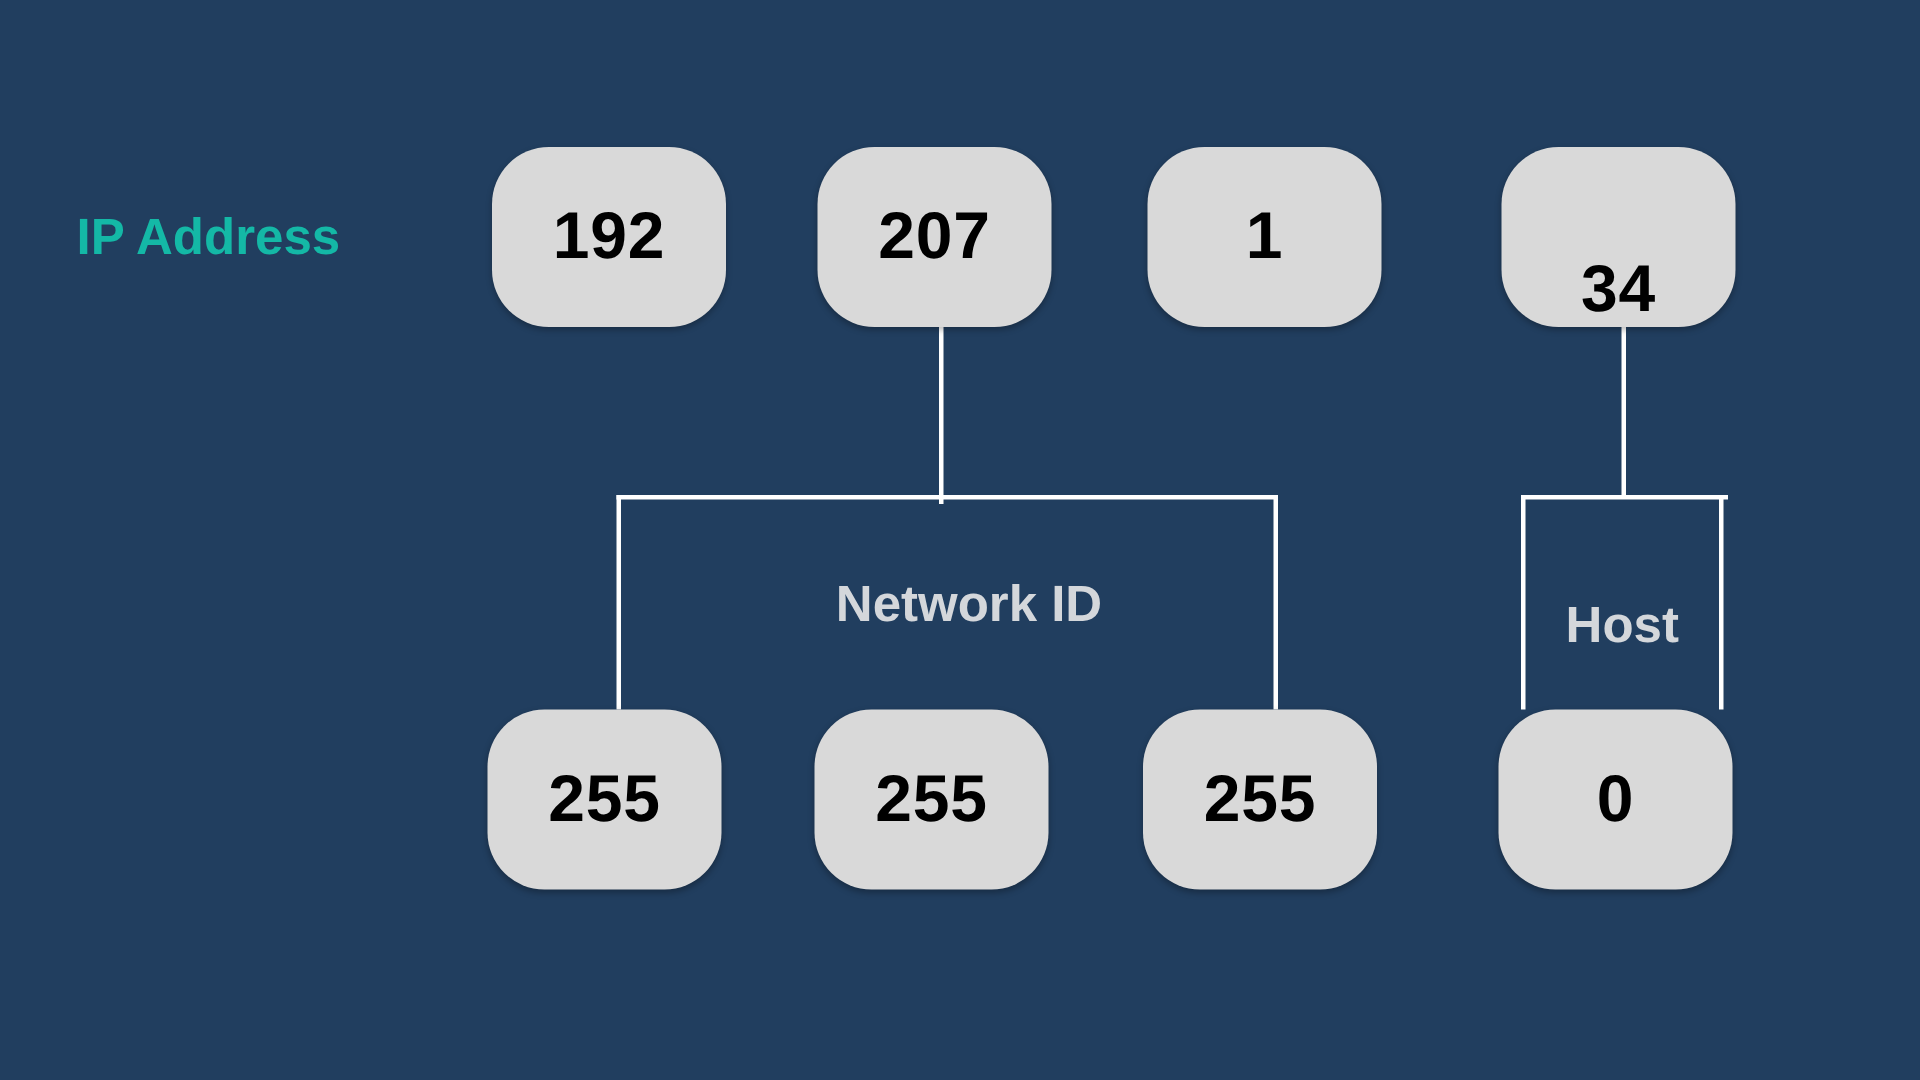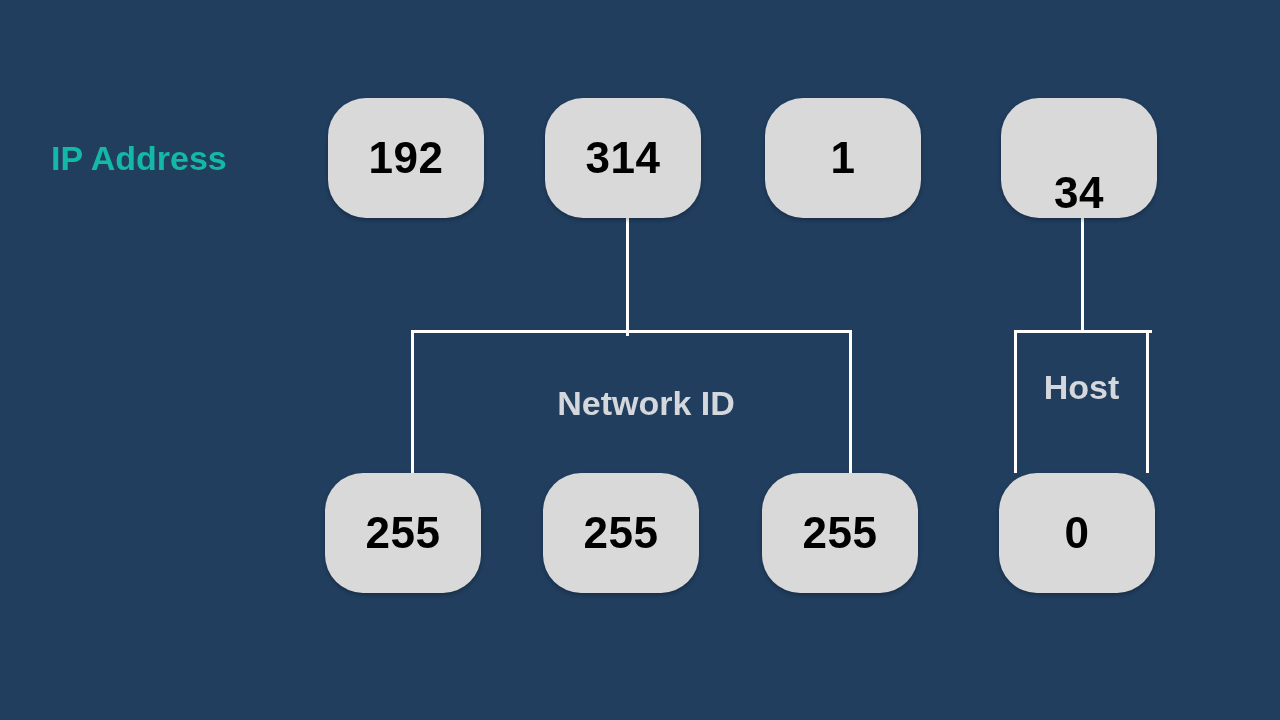--- a/index.html
+++ b/index.html
@@ -90,21 +90,21 @@
   #network-vert-left  { left: 411px;  top: 330px; width: 3px;   height: 143px; }
   #network-vert-right { left: 849px;  top: 330px; width: 3px;   height: 143px; }
 
   
   #host-stub       { left: 1081px; top: 218px; width: 3px;   height: 113px; }
   #host-horizontal { left: 1014px; top: 330px; width: 138px; height: 3px; }
   #host-vert-left  { left: 1014px; top: 330px; width: 3px;   height: 143px; }
   #host-vert-right { left: 1146px; top: 330px; width: 3px;   height: 143px; }
 
   #network-id-label { left: 414px;  top: 333px; width: 464px; height: 140px; }
-  #host-label       { left: 1017px; top: 321px; width: 129px; height: 132px; }
+  #host-label       { left: 1017px; top: 351px; width: 129px; height: 132px; }
 </style>
 </head>
 <body>
 
 <div class="stage">
 
   <div class="row-label" id="ip-row-label">IP Address</div>
 
   <div class="line" id="network-stub"></div>
   <div class="line" id="network-horizontal"></div>
@@ -116,21 +116,21 @@
   <div class="line" id="host-vert-left"></div>
   <div class="line" id="host-vert-right"></div>
 
   <div class="group-label" id="network-id-label">Network ID</div>
   <div class="group-label" id="host-label">Host</div>
 
   <div class="octet-box" id="ip-box-1">
     <span>192</span>
   </div>
   <div class="octet-box" id="ip-box-2">
-    <span>314</span>
+    <span>207</span>
   </div>
   <div class="octet-box" id="ip-box-3">
     <span>1</span>
   </div>
   <div class="octet-box" id="ip-box-4">
     <span>34</span>
   </div>
 
   <div class="octet-box" id="mask-box-1">
     <span>255</span>

